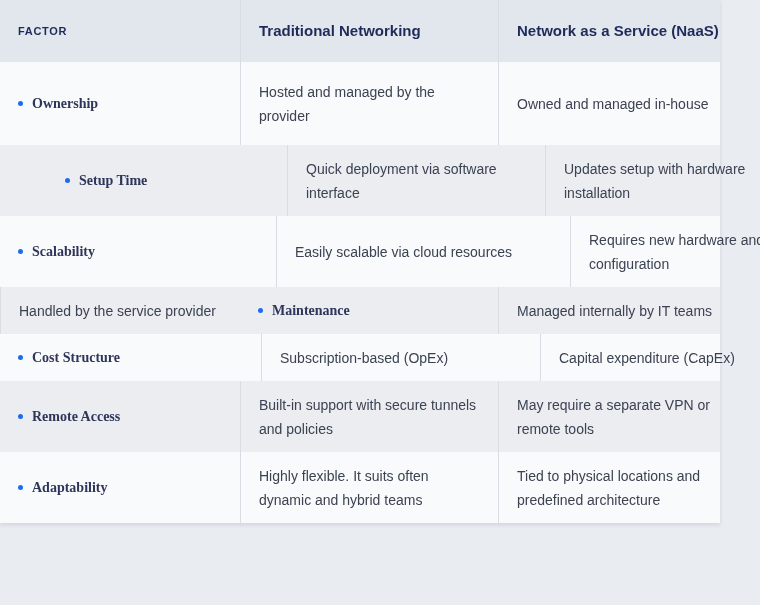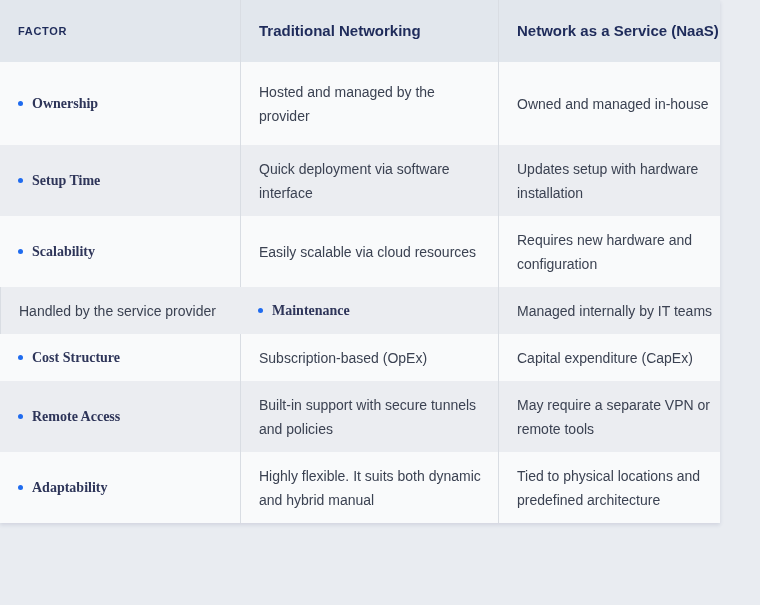--- a/index.html
+++ b/index.html
@@ -50,24 +50,24 @@
     font-size:11px;
     letter-spacing:0.7px;
     color:#333a5e;
     font-weight:bold;
   }
   .col-head{font-size:15px;}
   
   .row:nth-child(odd):not(.header-row){background:var(--row-dark);}
   .row:nth-child(even){background:var(--row-light);}
   .row:nth-child(2){min-height:83px;}
-  .row:nth-child(3){min-height:71px;}
-  .row:nth-child(4){min-height:71px;}
+  .row:nth-child(3){min-height:71px;padding-left:47px;}
+  .row:nth-child(4){min-height:71px;gap:36px;}
   .row:nth-child(5){min-height:47px;}
-  .row:nth-child(6){min-height:47px;}
+  .row:nth-child(6){min-height:47px;gap:21px;}
   .row:nth-child(7){min-height:71px;}
   .row:nth-child(8){min-height:71px;}
   .row:nth-child(9){min-height:76px;}
   .factor-cell{
     font-weight:bold;
     color:var(--factor-text);
     font-size:14px;
     font-family:Liberation Serif, serif;
   }
   .bullet{
@@ -159,19 +159,19 @@
       </div>
       <div class="cell col3">
         <span class="cell-inner">May require a separate VPN or remote tools</span>
       </div>
     </div>
     <div class="row">
       <div class="cell factor-cell">
         <span class="cell-inner"><span class="bullet"></span><span>Adaptability</span></span>
       </div>
       <div class="cell col2">
-        <span class="cell-inner">Highly flexible. It suits both dynamic and hybrid manual</span>
+        <span class="cell-inner">Highly flexible. It suits often dynamic and hybrid teams</span>
       </div>
       <div class="cell col3">
         <span class="cell-inner">Tied to physical locations and predefined architecture</span>
       </div>
     </div>
   </div>
 
 </body></html>

